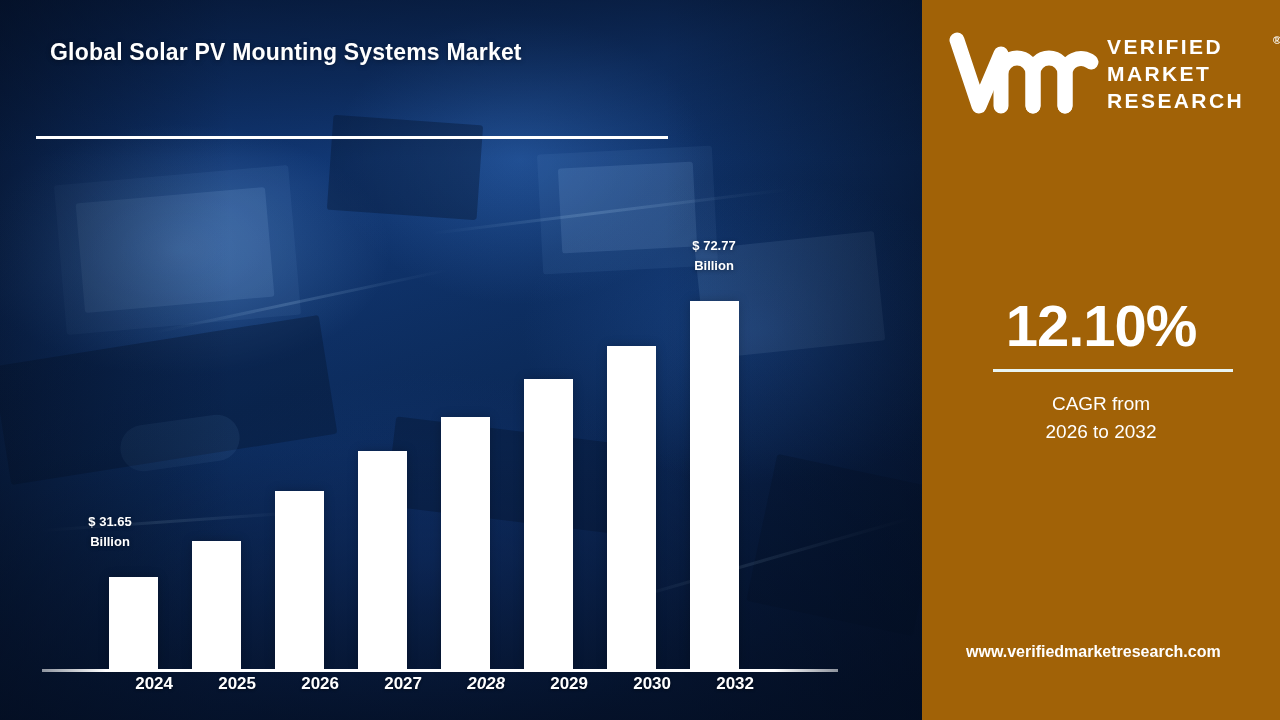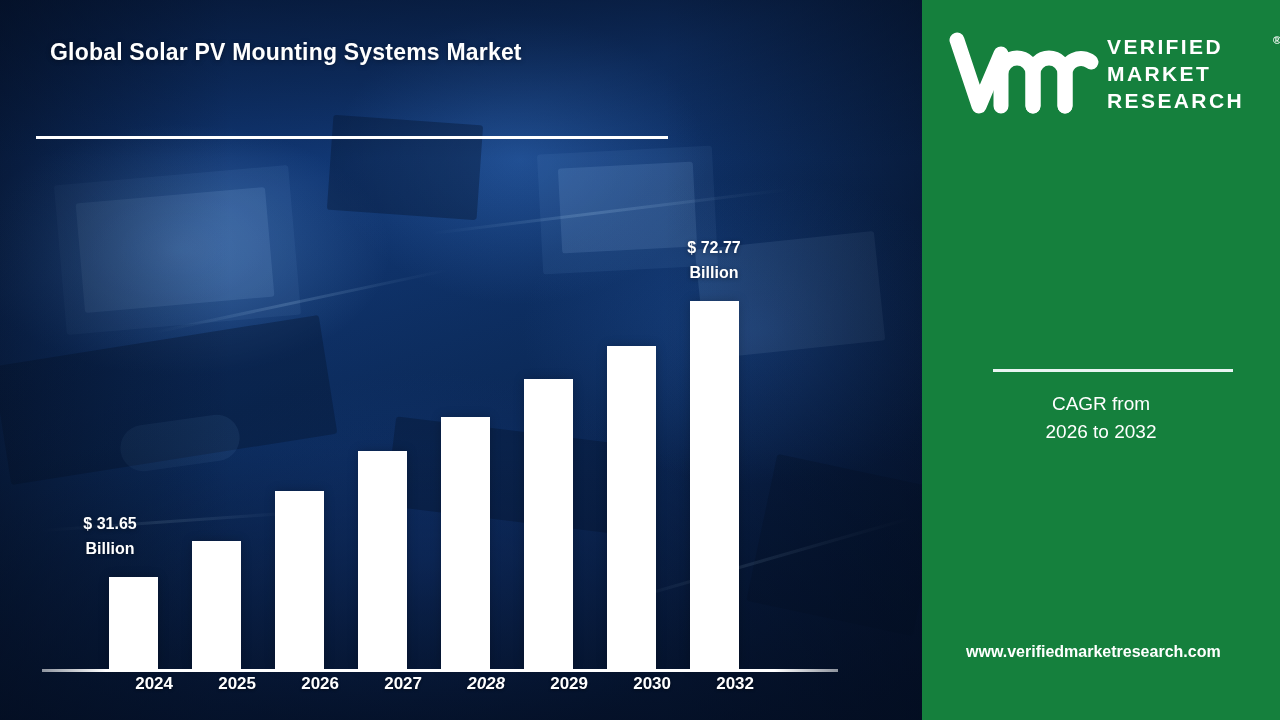--- a/index.html
+++ b/index.html
@@ -102,21 +102,21 @@
   .bar {
     position: absolute;
     bottom: 51px;              
     width: 49px;
     background: #ffffff;
     box-shadow: 0 0 10px rgba(0,0,0,0.22);
   }
   .bar-value {
     position: absolute;
     color: #ffffff;
-    font-size: 16px;
+    font-size: 13px;
     font-weight: bold;
     line-height: 1.55;
     text-align: center;
     width: 160px;
     text-shadow: 0 1px 4px rgba(0,0,0,0.4);
   }
   .x-label {
     position: absolute;
     top: 674px;
     width: 80px;
@@ -127,21 +127,21 @@
     text-shadow: 0 1px 3px rgba(0,0,0,0.45);
   }
 
   
   .right-panel {
     position: absolute;
     left: 922px;
     top: 0;
     width: 358px;
     height: 720px;
-    background: #15803d;
+    background: #a16207;
   }
   .logo-block {
     position: absolute;
     left: 22px;
     top: 30px;
     width: 320px;
     height: 92px;
   }
   .logo-mark {
     position: absolute;
@@ -286,20 +286,21 @@
         </svg>
       </div>
       <div class="logo-text">
         <div>VERIFIED</div>
         <div>MARKET</div>
         <div>RESEARCH</div>
       </div>
       <div class="logo-reg">®</div>
     </div>
 
+    <div class="cagr-value">12.10%</div>
     <div class="cagr-rule"></div>
     <div class="cagr-caption">
       <div>CAGR from</div>
       <div>2026 to 2032</div>
     </div>
 
     <div class="source-block">
       <div>www.verifiedmarketresearch.com</div>
     </div>
   </div>

